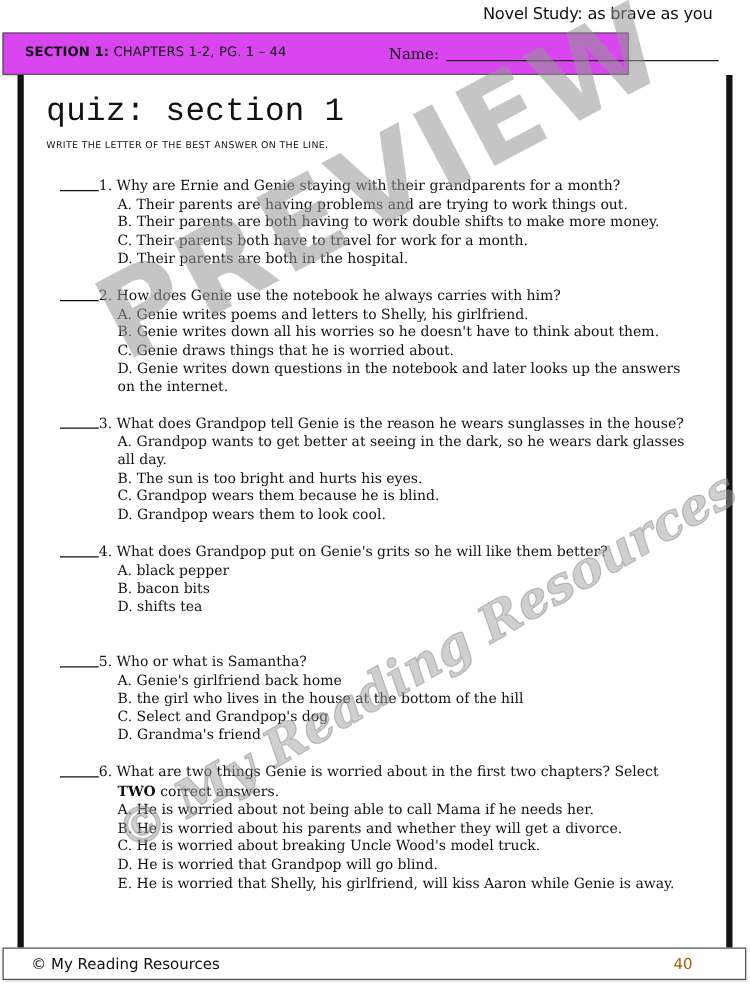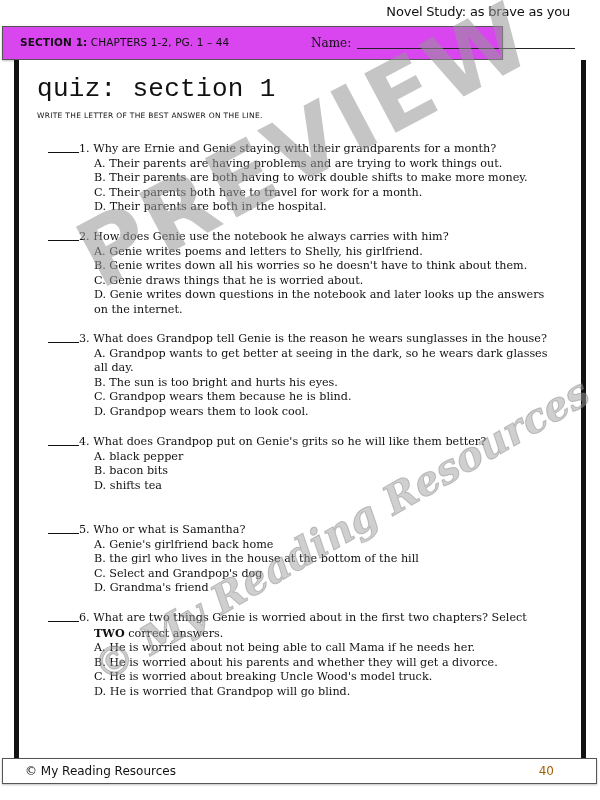--- a/index.html
+++ b/index.html
@@ -155,20 +155,21 @@
 </div>
 
 <div class="question" style="top:611px;">
   <div class="q-line"><span class="blank"></span><span>6.</span>&nbsp;<span class="q-text"><span>What are two things Genie is worried about in the first two chapters? Select </span></span></div>
   <div class="options">
     <div class="opt"><b>TWO</b><span> correct answers.</span></div>
     <div class="opt">A. He is worried about not being able to call Mama if he needs her.</div>
     <div class="opt">B. He is worried about his parents and whether they will get a divorce.</div>
     <div class="opt">C. He is worried about breaking Uncle Wood's model truck.</div>
     <div class="opt">D. He is worried that Grandpop will go blind.</div>
+    <div class="opt">E. He is worried that Shelly, his girlfriend, will kiss Aaron while Genie is away.</div>
   </div>
 </div>
 
 <div class="wm-preview">PREVIEW</div>
 <div class="wm-brand">© My Reading Resources</div>
 
 <div class="footer-bar">
   <div class="copyright">© My Reading Resources</div>
   <div class="page-num">40</div>
 </div>

